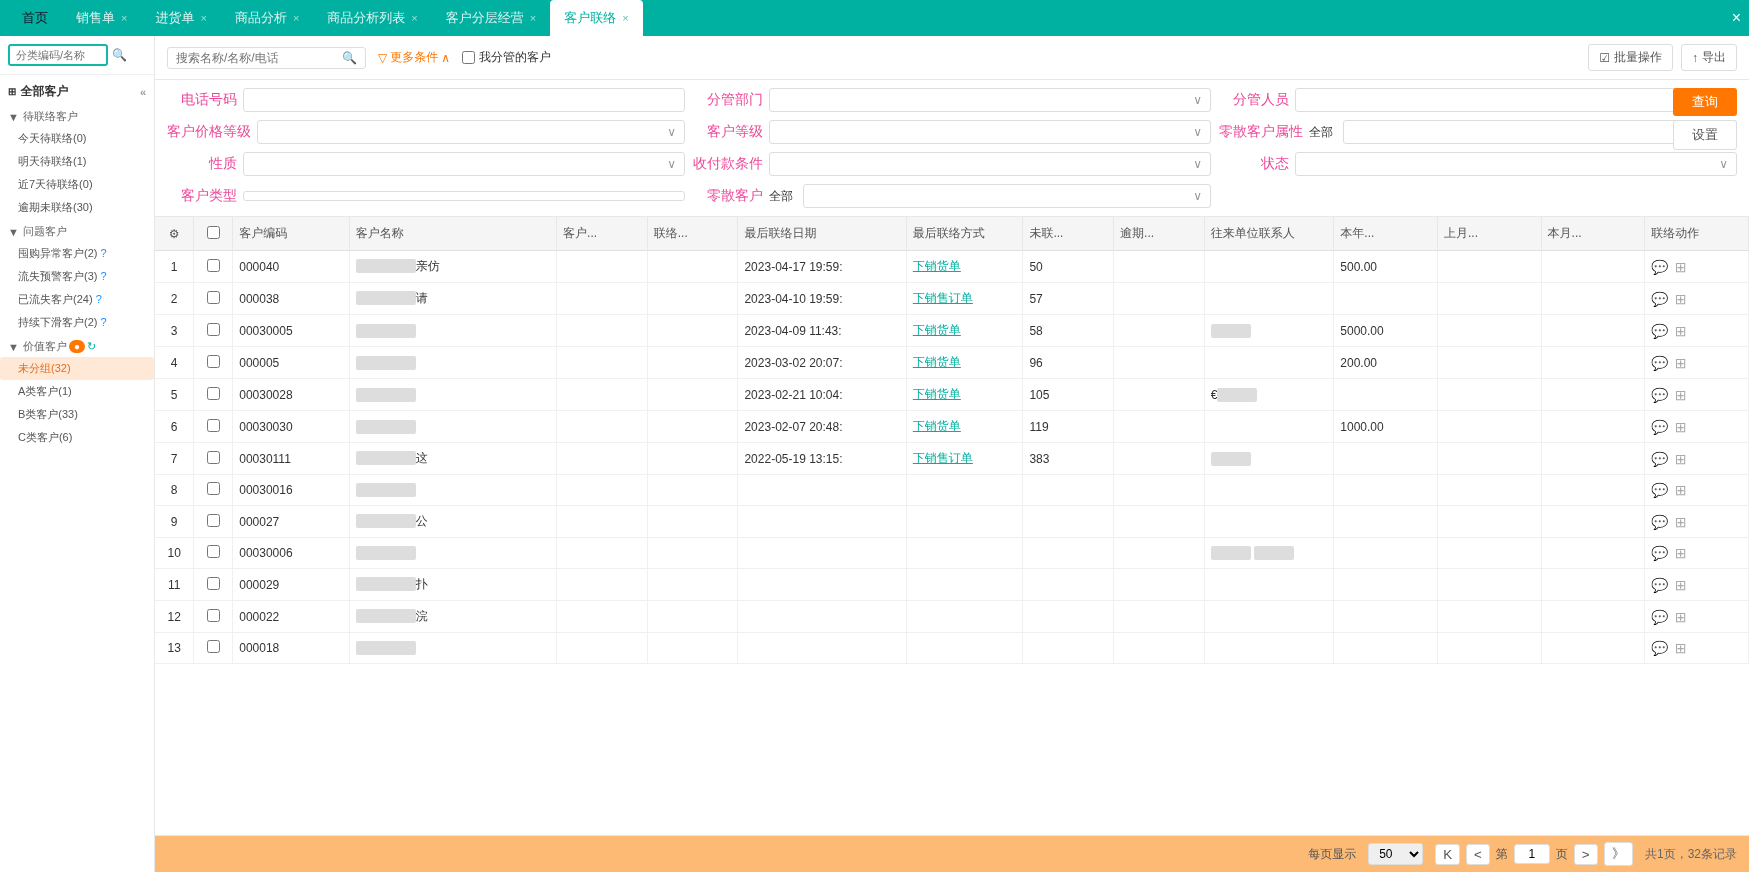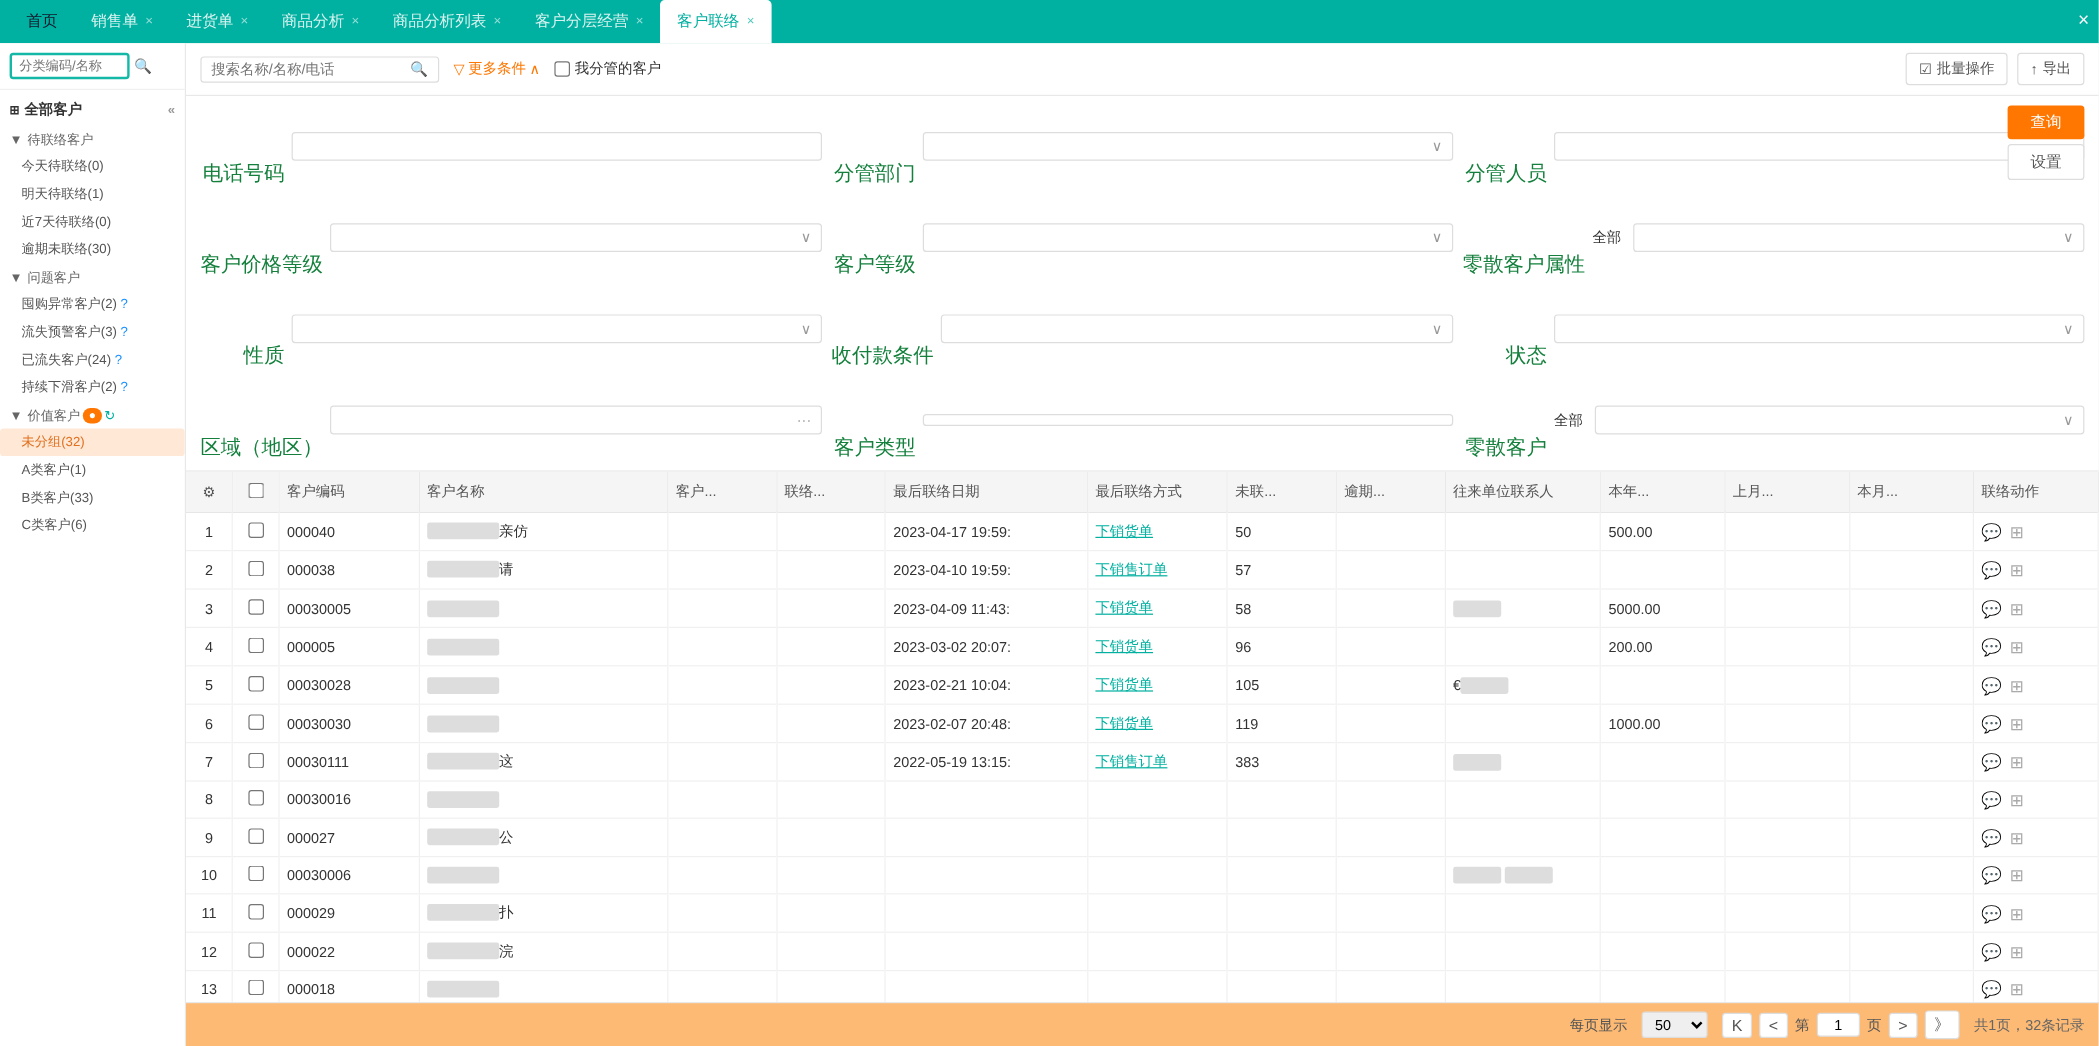--- a/index.html
+++ b/index.html
@@ -190,26 +190,25 @@
       grid-template-columns: repeat(3, 1fr);
       gap: 8px;
       position: relative;
     }
     .filter-row {
       display: flex;
       align-items: center;
       gap: 6px;
     }
     .filter-label {
-      color: #15803d;
-      font-size: 17px;
+      color: #ec4899;
+      font-size: 14px;
       white-space: nowrap;
       min-width: 70px;
       text-align: right;
-      margin-top: 45px;
     }
     .filter-input {
       flex: 1;
       border: 1px solid #ddd;
       border-radius: 3px;
       padding: 4px 8px;
       font-size: 12px;
       outline: none;
       background: #fff;
     }
@@ -594,27 +593,20 @@
         </div>
       </div>
       <div class="filter-row">
         <span class="filter-label">状态</span>
         <div class="filter-select">
           <span></span>
           <span class="caret">∨</span>
         </div>
       </div>
 
-      <div class="filter-row">
-        <span class="filter-label">区域（地区）</span>
-        <div class="filter-select">
-          <span></span>
-          <span class="caret">···</span>
-        </div>
-      </div>
       <div class="filter-row">
         <span class="filter-label">客户类型</span>
         <div class="filter-select">
           <span></span>
         </div>
       </div>
       <div class="filter-row">
         <span class="filter-label">零散客户</span>
         <span style="color:#333;font-size:12px;margin-right:4px;">全部</span>
         <div class="filter-select" style="flex:1;">

